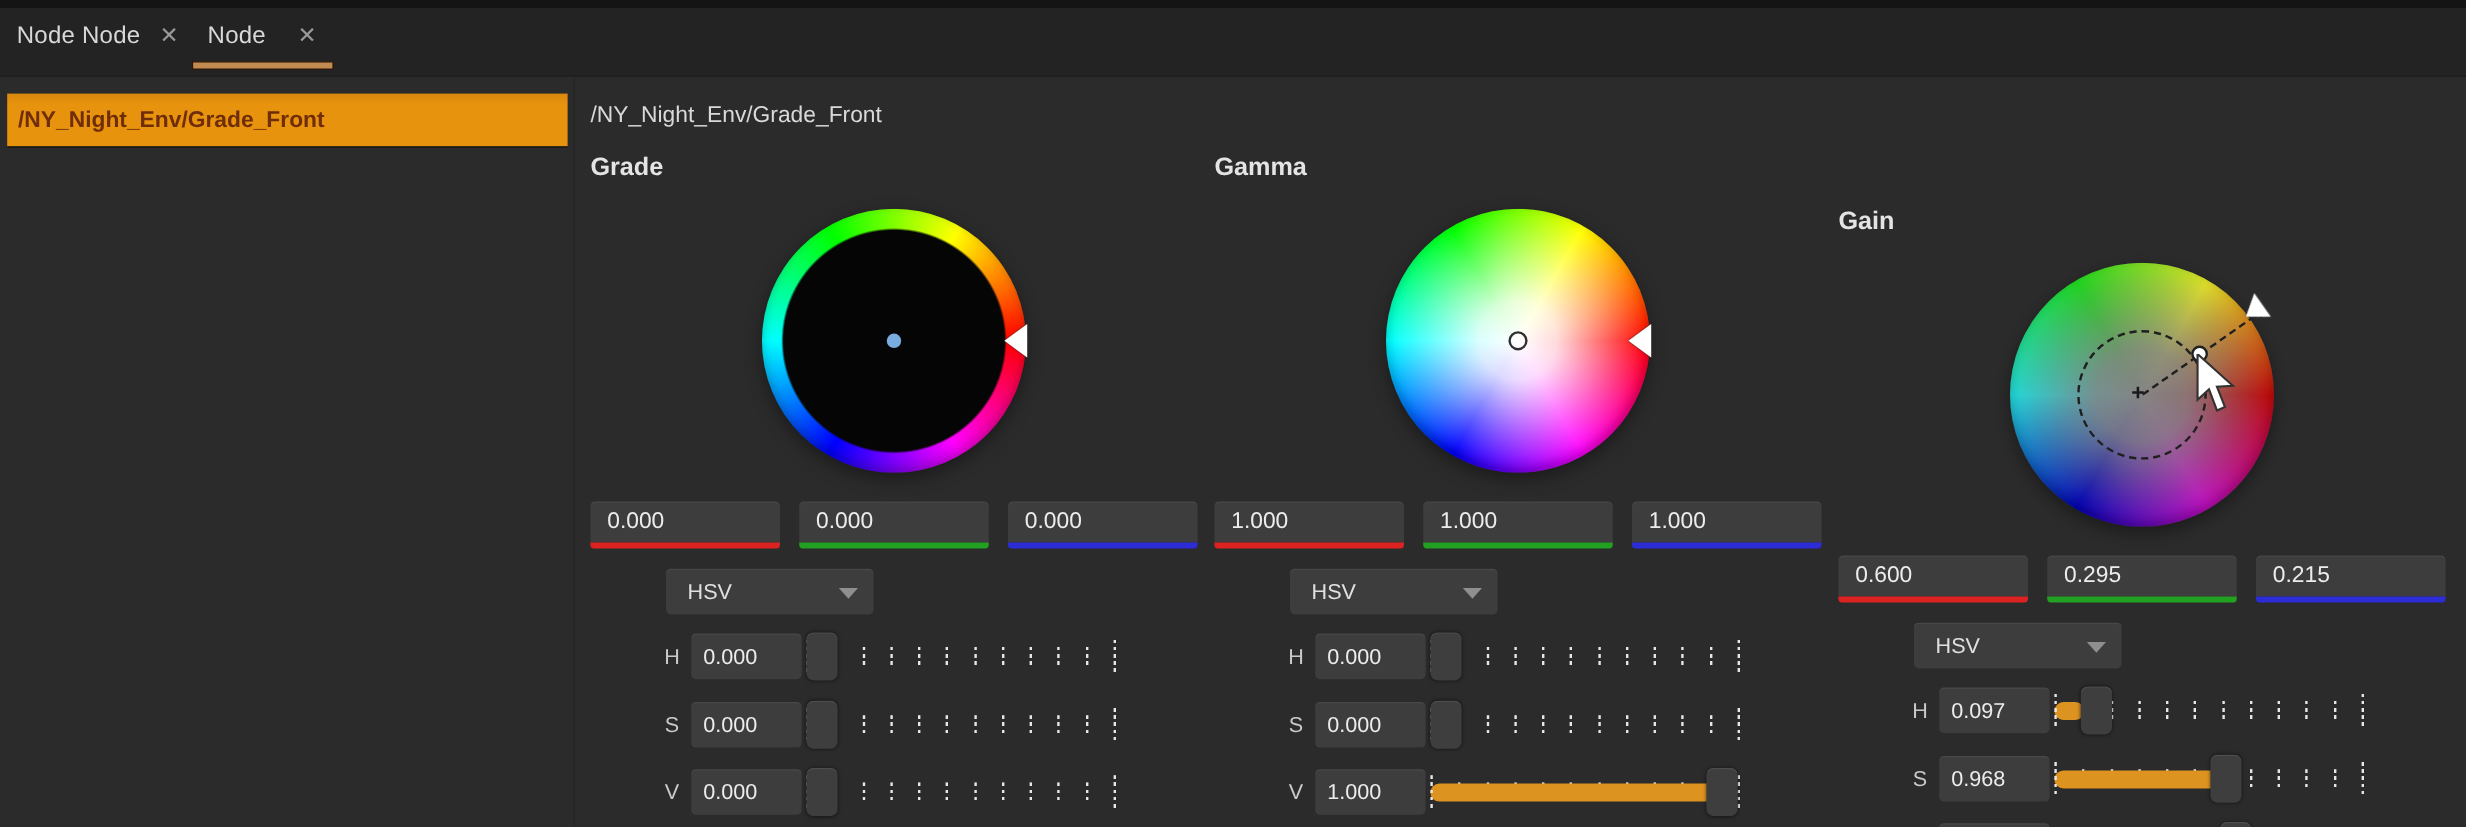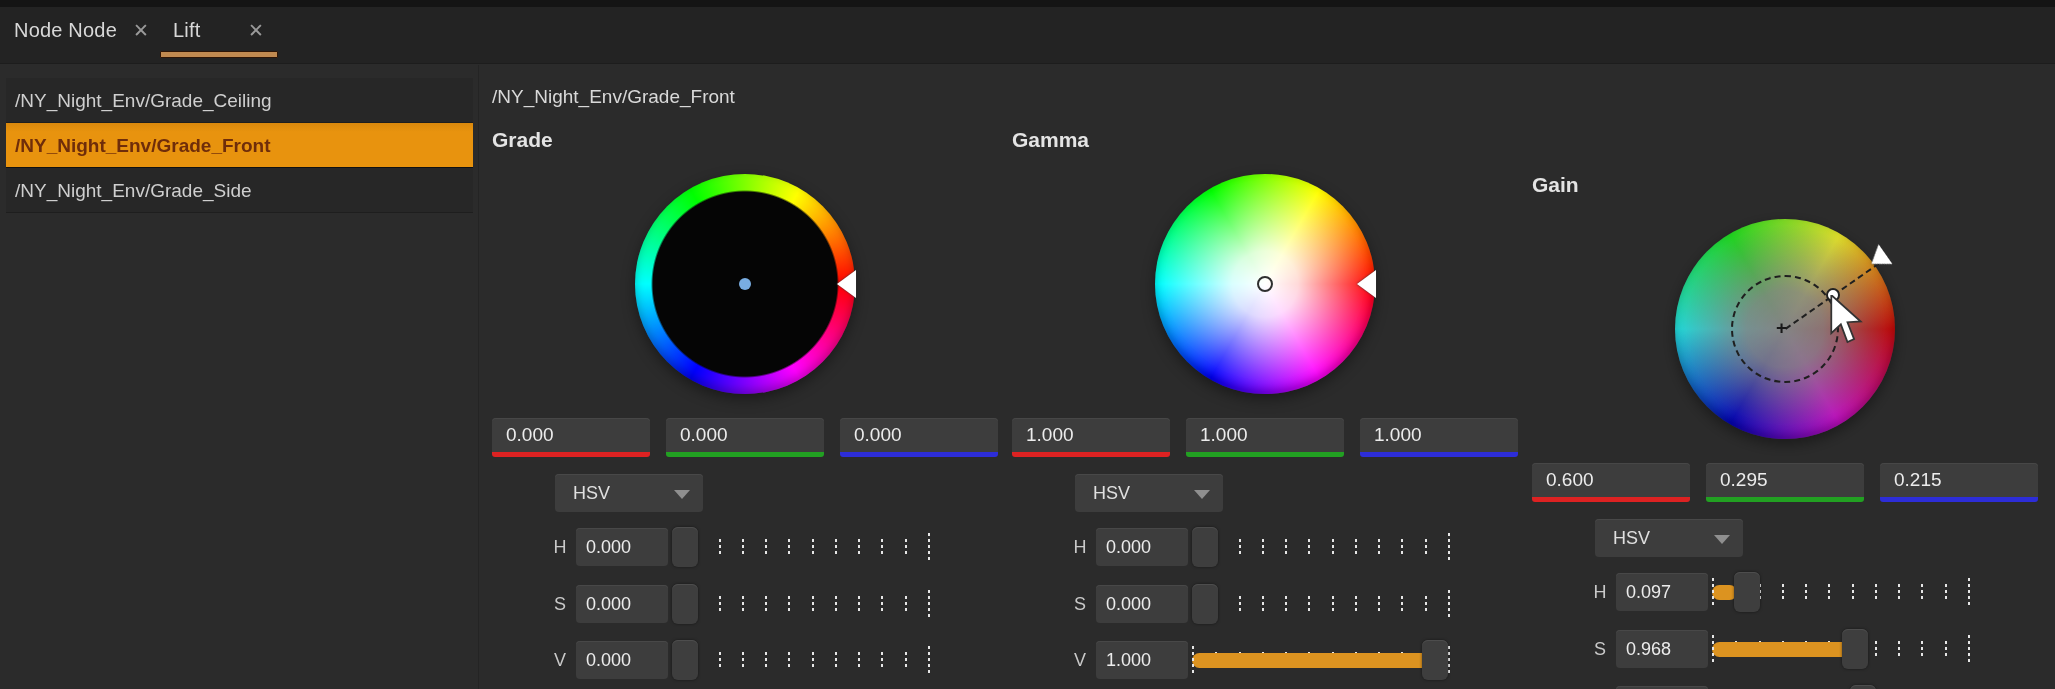--- a/index.html
+++ b/index.html
@@ -75,21 +75,21 @@
   .rgb-field{position:absolute;top:298px;width:158px;height:34px;background:var(--field);
      border-radius:4px 4px 0 0;font-size:19px;color:var(--bright);line-height:34px;padding-left:14px;
      box-shadow:inset 0 1px 0 #474747;}
   .rgb-field.f0{left:2px;} .rgb-field.f1{left:176px;} .rgb-field.f2{left:350px;}
   .rgb-bar{position:absolute;top:332px;width:158px;height:5px;border-radius:0 0 3px 3px;}
   .rgb-bar.f0{left:2px;background:var(--chan_red);}
   .rgb-bar.f1{left:176px;background:var(--chan_green);}
   .rgb-bar.f2{left:350px;background:var(--chan_blue);}
 
   
-  .mode-select{position:absolute;left:65px;top:354px;width:148px;height:38px;background:var(--field);
+  .mode-select{position:absolute;left:65px;top:354px;width:173px;height:38px;background:var(--field);
      border-radius:4px;font-size:18px;color:#e0e0e0;line-height:38px;padding-left:18px;
      box-shadow:inset 0 1px 0 #484848;}
   .mode-arrow{position:absolute;right:13px;top:16px;width:0;height:0;
      border-left:8px solid transparent;border-right:8px solid transparent;border-top:9px solid #8f8f8f;}
 
   
   .hsv-row{position:absolute;left:0;width:514px;height:38px;}
   .hsv-row.r0{top:408px;} .hsv-row.r1{top:465px;} .hsv-row.r2{top:521px;}
   .hsv-letter{position:absolute;left:60px;top:0;width:20px;font-size:18px;color:#c9c9c9;line-height:38px;text-align:center;}
   .hsv-field{position:absolute;left:86px;top:0;width:92px;height:38px;background:var(--field);
@@ -108,29 +108,27 @@
 </head>
 <body>
 
 <div id="app">
 
   <div class="topstrip"></div>
 
   <div class="tabbar">
     <span class="tab-label" style="left:14px">Node Node</span>
     <span class="tab-close" style="left:133px">✕</span>
-    <span class="tab-label" style="left:173px">Lift</span>
+    <span class="tab-label" style="left:173px">Node</span>
     <span class="tab-close" style="left:248px">✕</span>
     <div class="tab-underline" style="left:160px;width:118px"></div>
   </div>
 
   <div class="scene-list">
-    <div class="scene-row">/NY_Night_Env/Grade_Ceiling</div>
     <div class="scene-row selected">/NY_Night_Env/Grade_Front</div>
-    <div class="scene-row">/NY_Night_Env/Grade_Side</div>
   </div>
   <div class="v-divider"></div>
 
   <div class="path-label">/NY_Night_Env/Grade_Front</div>
 
   <div class="col c0">
     <div class="col-name">Grade</div>
     <div class="wheel lift">
       <div class="wheel-face"></div>
       <div class="marker-dot"></div>

